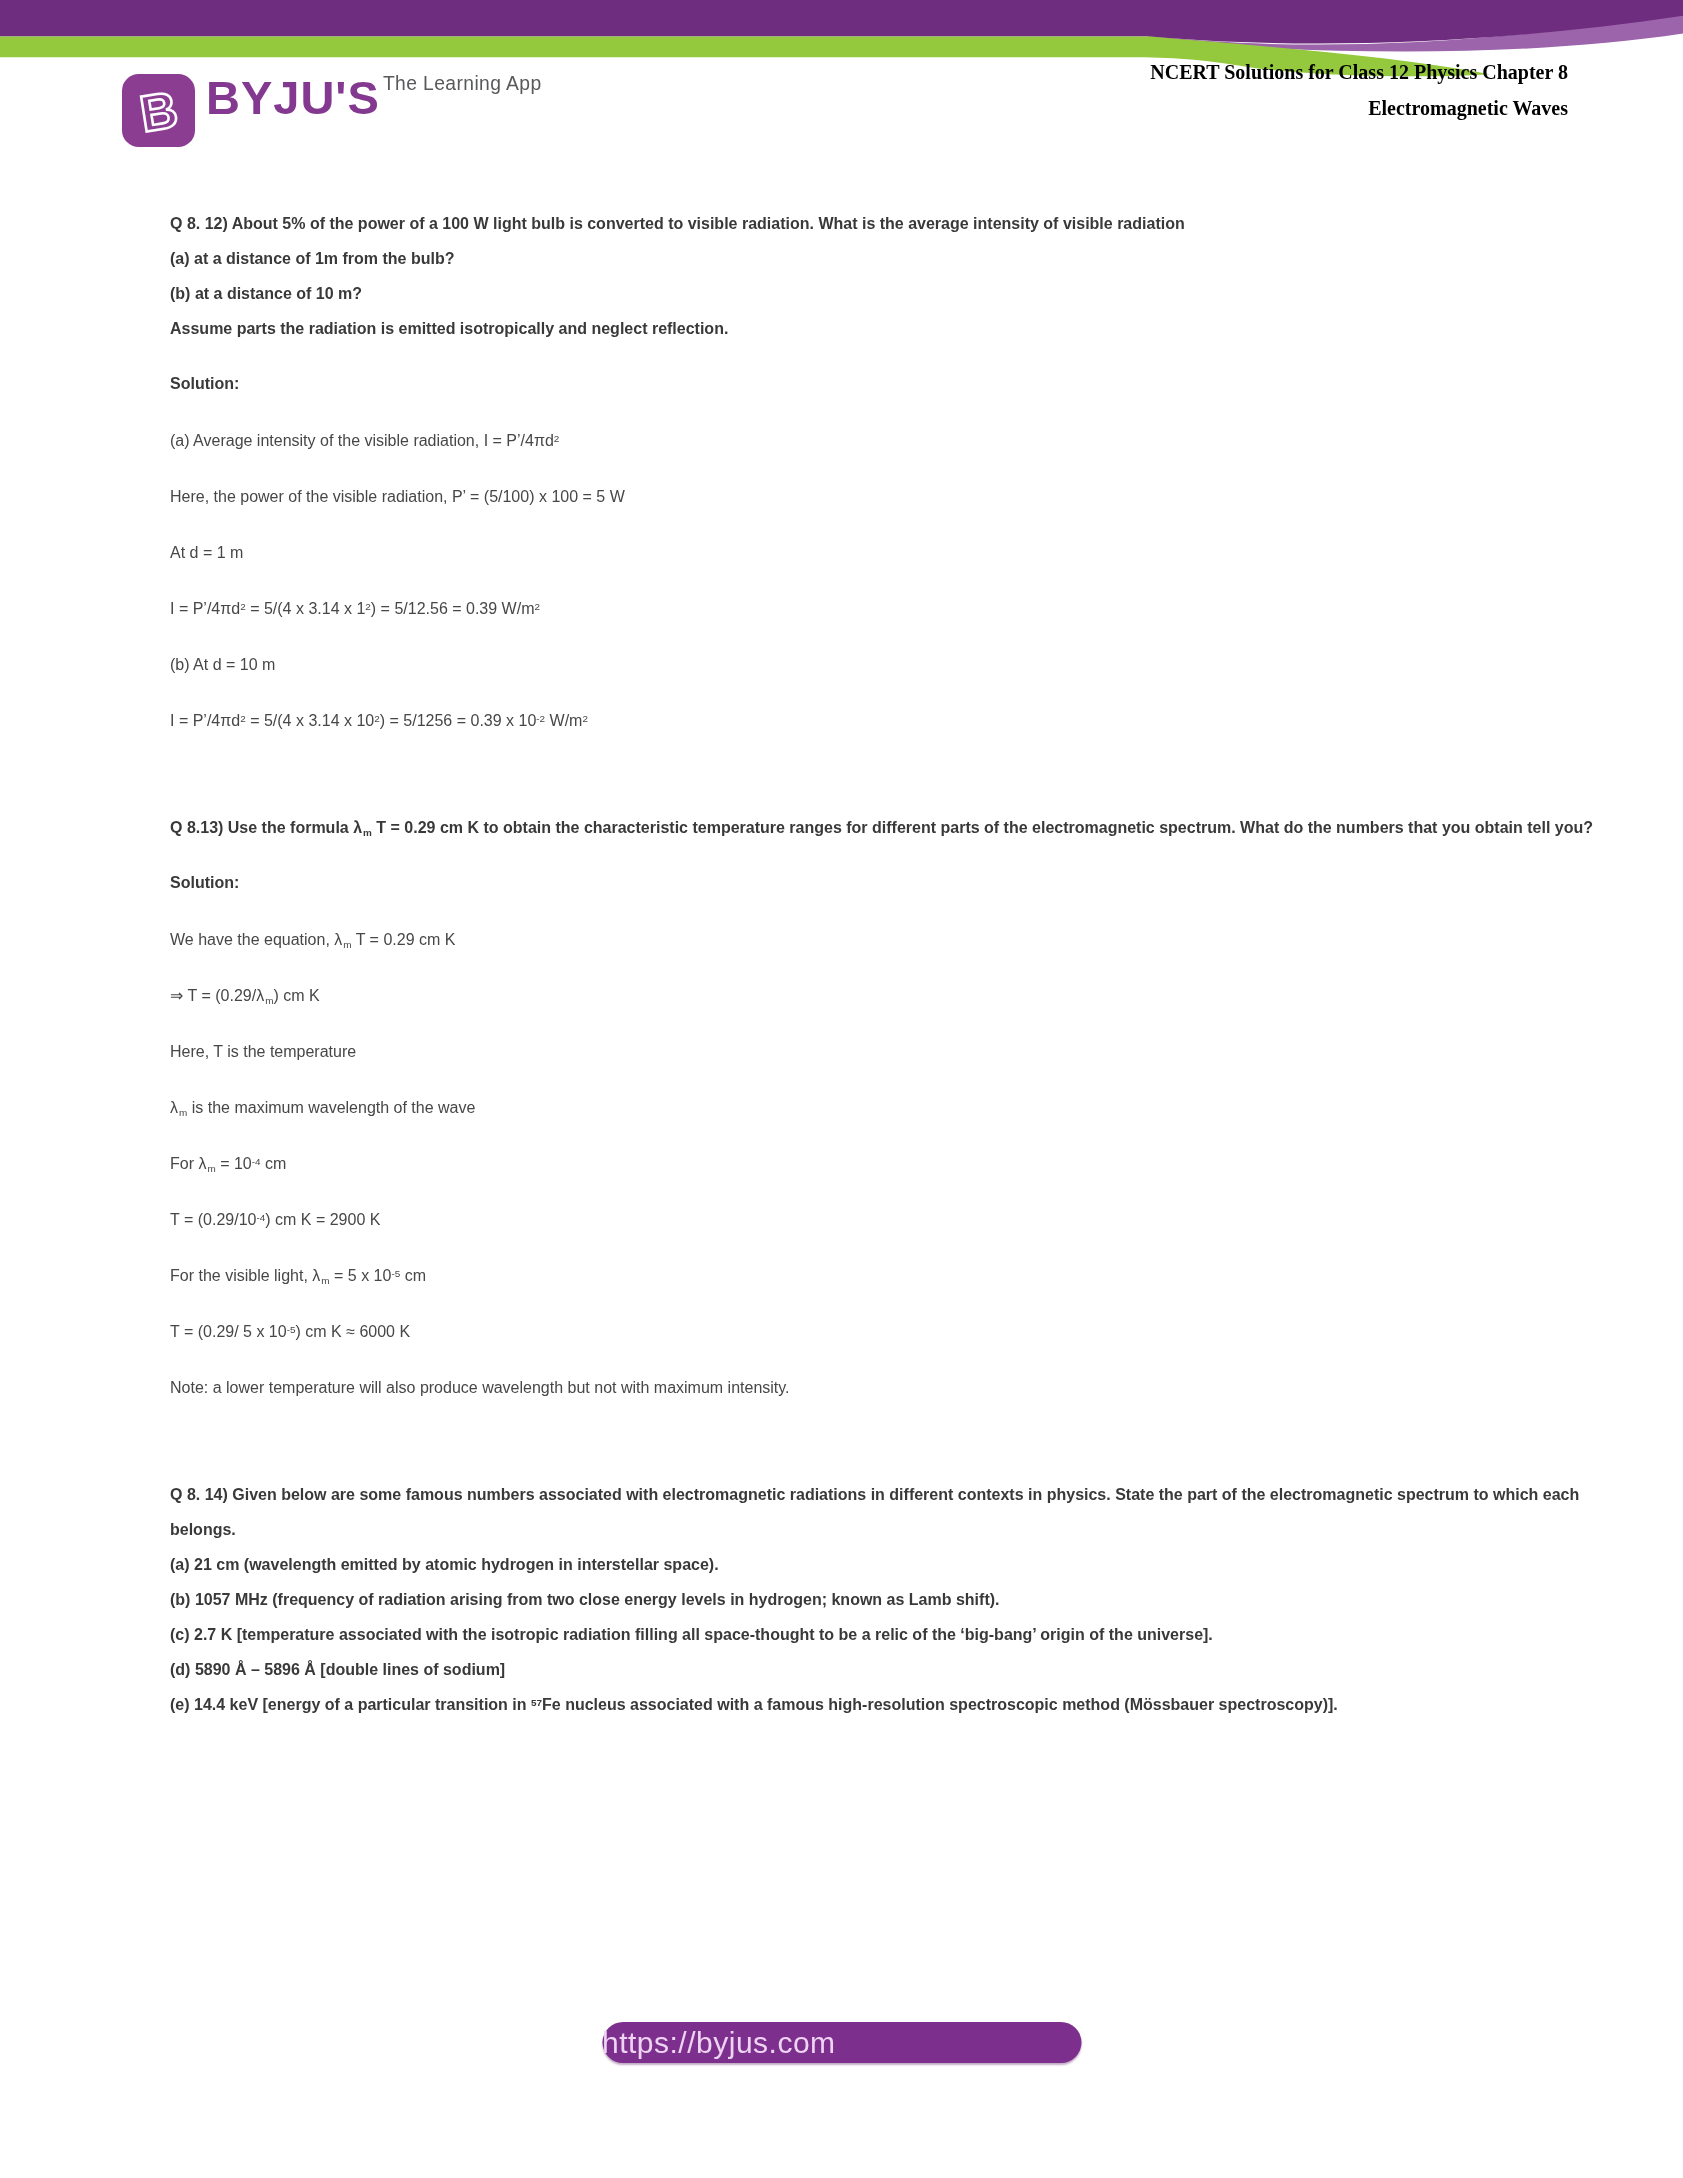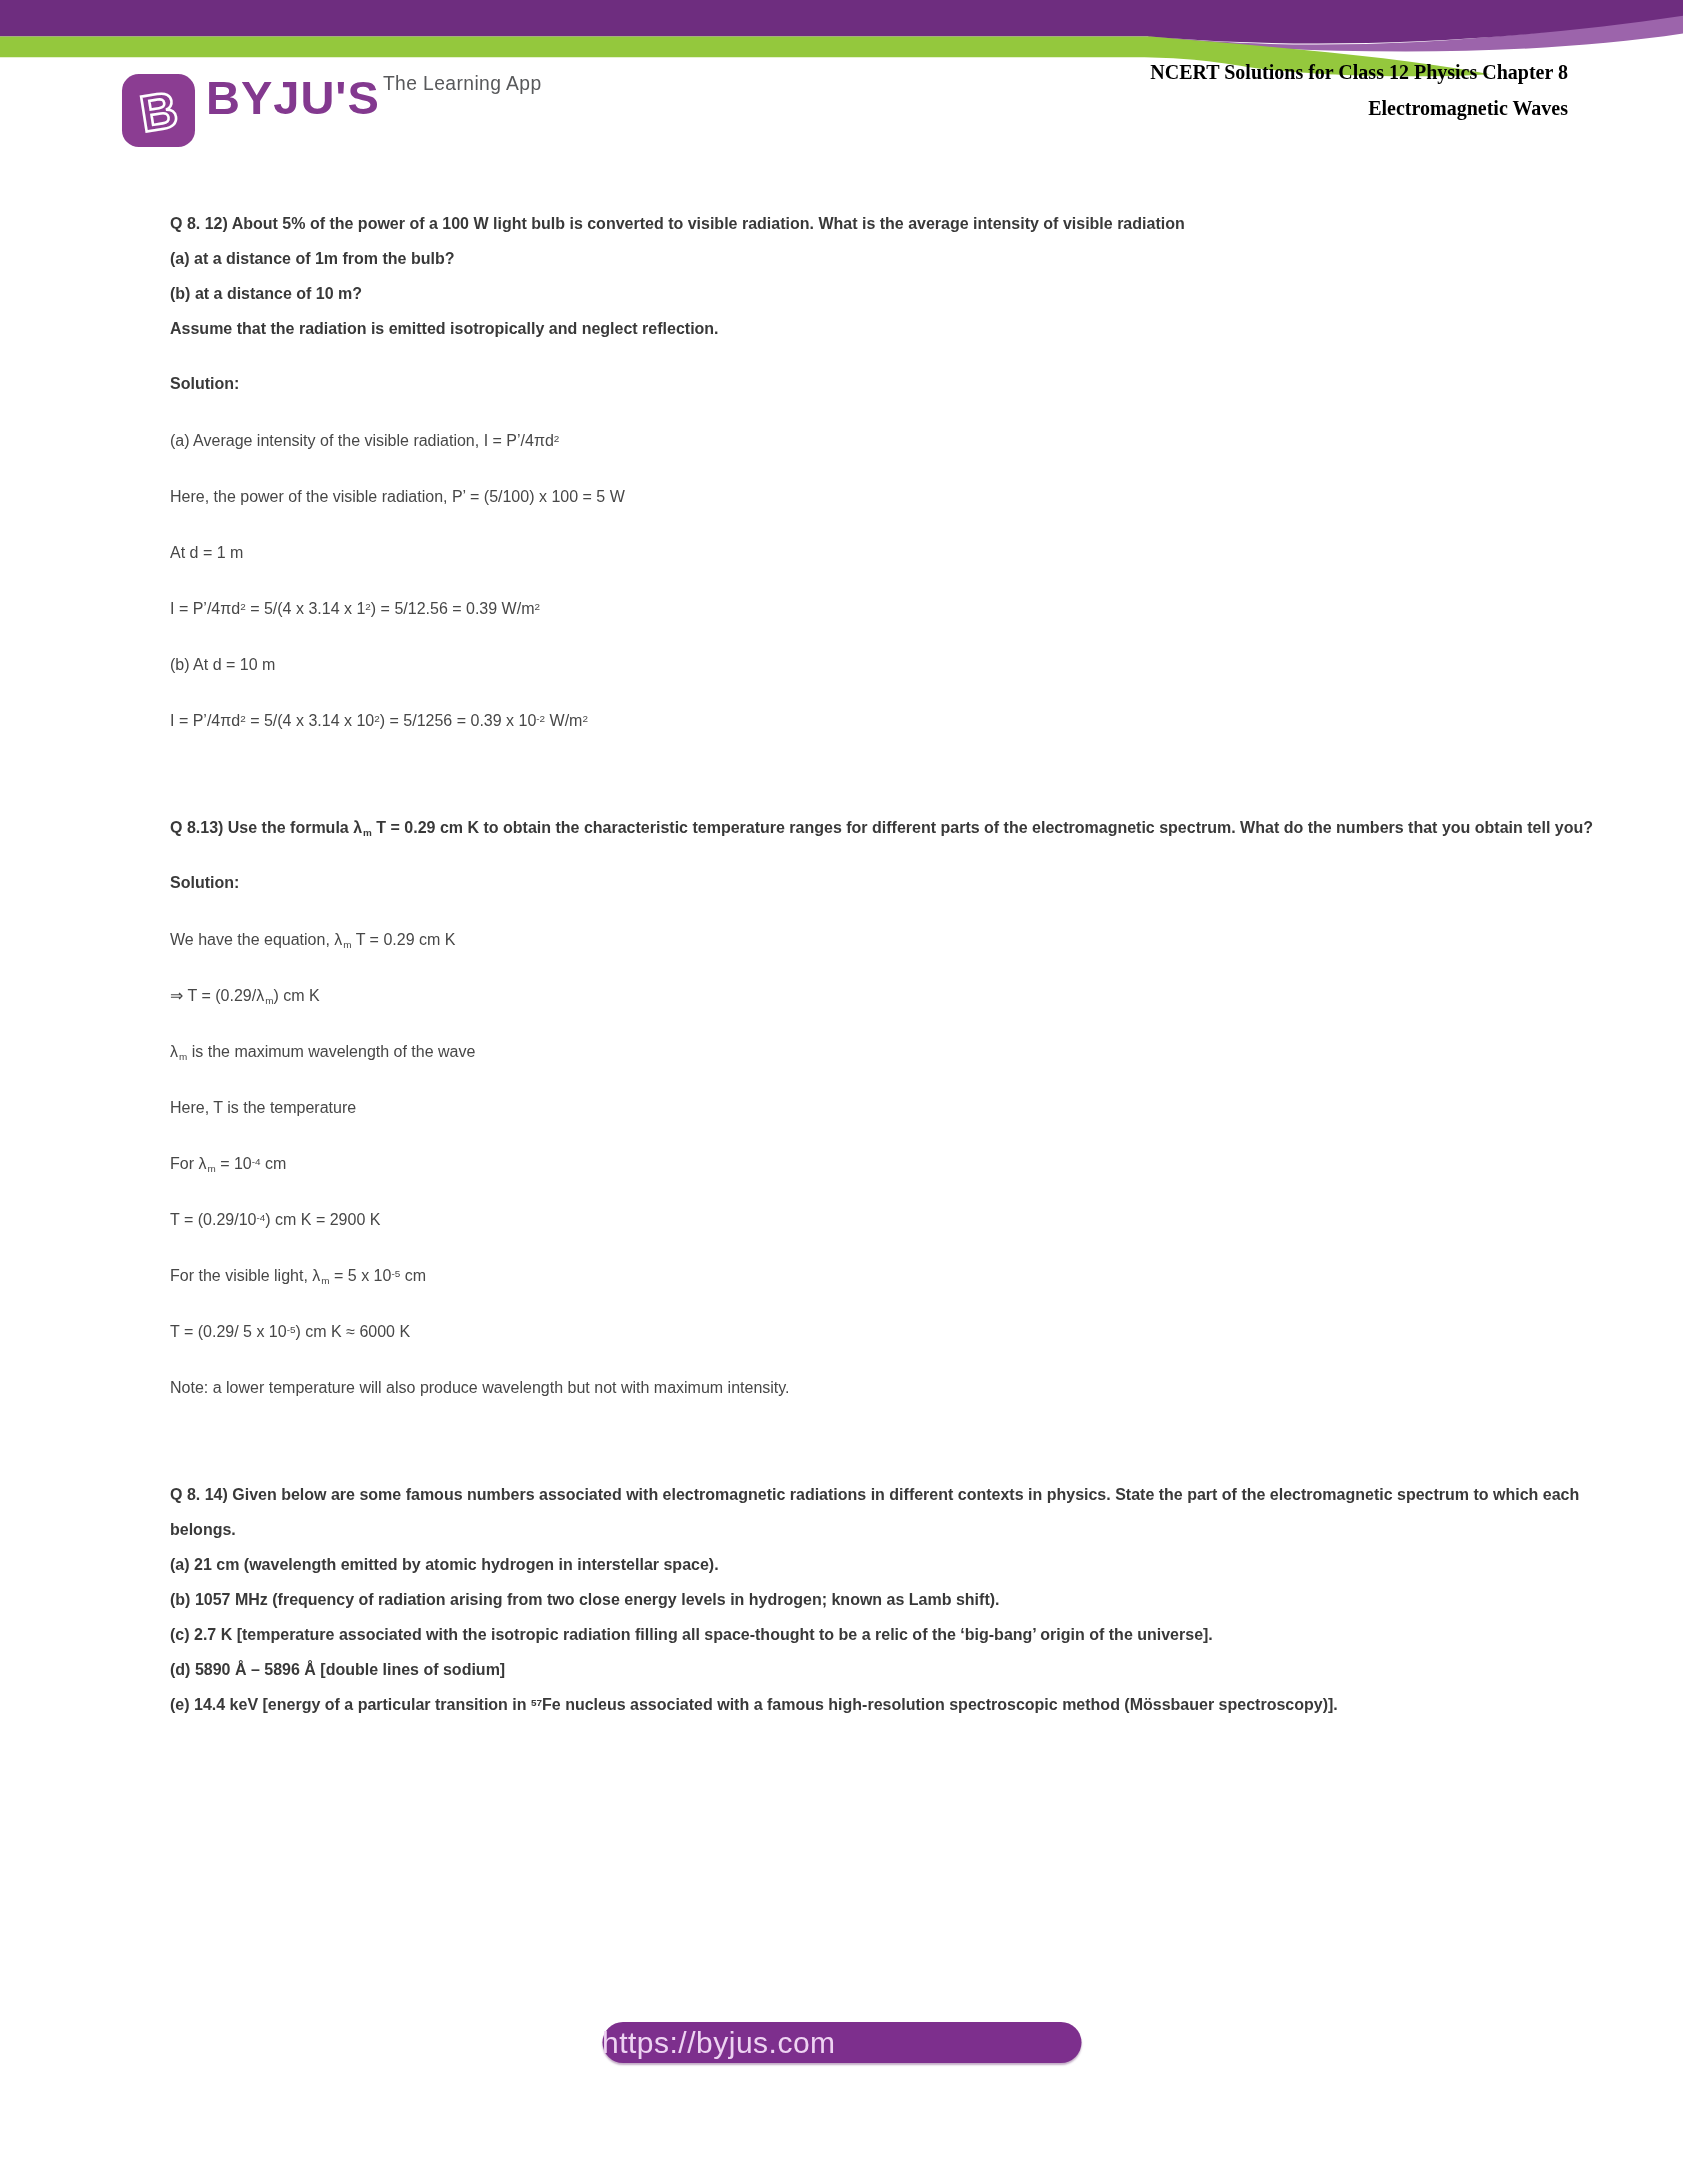--- a/index.html
+++ b/index.html
@@ -78,35 +78,35 @@
       <span class="logo-tagline">The Learning App</span>
     </div>
   </div>
 
   <div class="doc-title">
     <div>NCERT Solutions for Class 12 Physics Chapter 8</div>
     <div>Electromagnetic Waves</div>
   </div>
 
   <div class="content" id="content-root">
-      <p class="blk question"><span>Q 8. 12) About 5% of the power of a 100 W light bulb is converted to visible radiation. What is the average intensity of visible radiation</span><br><span>(a) at a distance of 1m from the bulb?</span><br><span>(b) at a distance of 10 m?</span><br><span>Assume that the radiation is emitted isotropically and neglect reflection.</span></p>
+      <p class="blk question"><span>Q 8. 12) About 5% of the power of a 100 W light bulb is converted to visible radiation. What is the average intensity of visible radiation</span><br><span>(a) at a distance of 1m from the bulb?</span><br><span>(b) at a distance of 10 m?</span><br><span>Assume parts the radiation is emitted isotropically and neglect reflection.</span></p>
       <p class="blk label"><span>Solution:</span></p>
       <p class="blk normal"><span>(a) Average intensity of the visible radiation, I = P’/4πd</span><span class="sup">2</span></p>
       <p class="blk normal"><span>Here, the power of the visible radiation, P’ = (5/100) x 100 = 5 W</span></p>
       <p class="blk normal"><span>At d = 1 m</span></p>
       <p class="blk normal"><span>I = P’/4πd</span><span class="sup">2</span><span> = 5/(4 x 3.14 x 1</span><span class="sup">2</span><span>) = 5/12.56 = 0.39 W/m</span><span class="sup">2</span></p>
       <p class="blk normal"><span>(b) At d = 10 m</span></p>
       <p class="blk normal"><span>I = P’/4πd</span><span class="sup">2</span><span> = 5/(4 x 3.14 x 10</span><span class="sup">2</span><span>) = 5/1256 = 0.39 x 10</span><span class="sup">-2</span><span> W/m</span><span class="sup">2</span></p>
       <div class="spacer"></div>
       <p class="blk question"><span>Q 8.13) Use the formula λ</span><span class="sub">m</span><span> T = 0.29 cm K to obtain the characteristic temperature ranges for different parts of the electromagnetic spectrum. What do the numbers that you obtain tell you?</span></p>
       <p class="blk label"><span>Solution:</span></p>
       <p class="blk normal"><span>We have the equation, λ</span><span class="sub">m</span><span> T = 0.29 cm K</span></p>
       <p class="blk normal"><span>⇒ T = (0.29/λ</span><span class="sub">m</span><span>) cm K</span></p>
+      <p class="blk normal"><span>Here, T is the temperature</span></p>
       <p class="blk normal"><span>λ</span><span class="sub">m</span><span> is the maximum wavelength of the wave</span></p>
-      <p class="blk normal"><span>Here, T is the temperature</span></p>
       <p class="blk normal"><span>For λ</span><span class="sub">m</span><span> = 10</span><span class="sup">-4</span><span> cm</span></p>
       <p class="blk normal"><span>T = (0.29/10</span><span class="sup">-4</span><span>) cm K = 2900 K</span></p>
       <p class="blk normal"><span>For the visible light, λ</span><span class="sub">m</span><span> = 5 x 10</span><span class="sup">-5</span><span> cm</span></p>
       <p class="blk normal"><span>T = (0.29/ 5 x 10</span><span class="sup">-5</span><span>) cm K ≈ 6000 K</span></p>
       <p class="blk normal"><span>Note: a lower temperature will also produce wavelength but not with maximum intensity.</span></p>
       <div class="spacer"></div>
       <p class="blk question"><span>Q 8. 14) Given below are some famous numbers associated with electromagnetic radiations in different contexts in physics. State the part of the electromagnetic spectrum to which each belongs.</span><br><span>(a) 21 cm (wavelength emitted by atomic hydrogen in interstellar space).</span><br><span>(b) 1057 MHz (frequency of radiation arising from two close energy levels in hydrogen; known as Lamb shift).</span><br><span>(c) 2.7 K [temperature associated with the isotropic radiation filling all space-thought to be a relic of the ‘big-bang’ origin of the universe].</span><br><span>(d) 5890 Å – 5896 Å [double lines of sodium]</span><br><span>(e) 14.4 keV [energy of a particular transition in </span><span class="sup">57</span><span>Fe nucleus associated with a famous high-resolution spectroscopic method (Mössbauer spectroscopy)].</span></p>
     </div>
 
   <div class="footer-pill">

